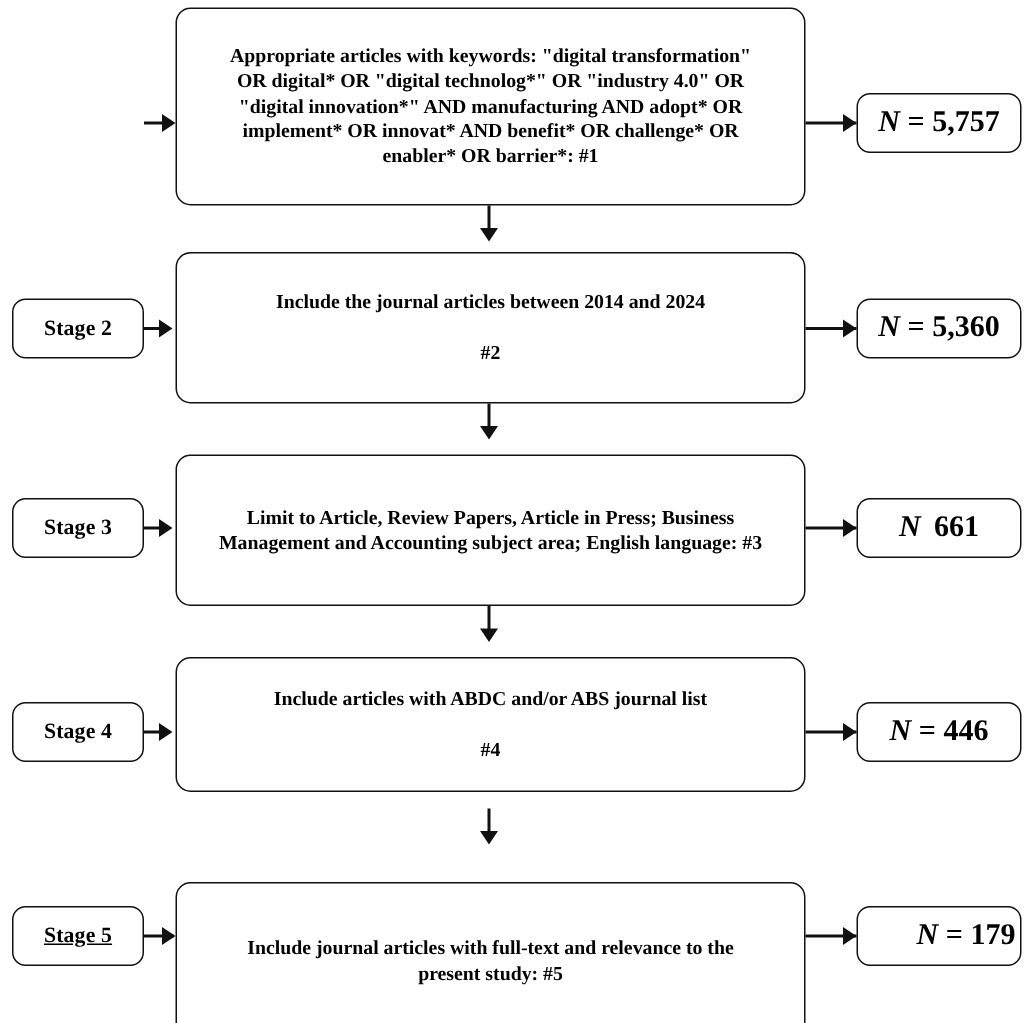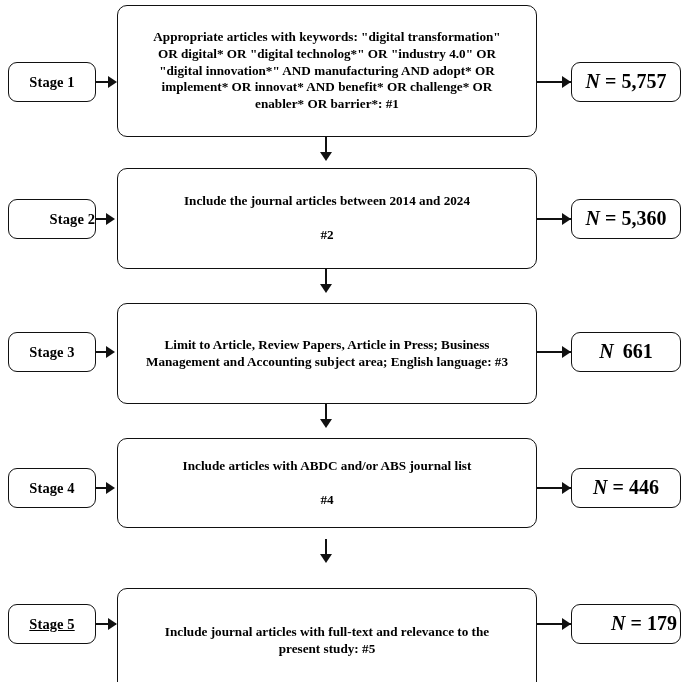--- a/index.html
+++ b/index.html
@@ -115,23 +115,20 @@
     white-space: nowrap;
   }
 </style>
 </head>
 <body>
 
 <div id="page">
 
   <h1 class="sr-only">Literature search and screening stages</h1>
 
-  <div class="rbox stage-chip" style="left:8px; top:62px;">
-    <span>Stage 1</span>
-  </div>
   <div class="h-line" style="left:96px; top:81px; width:16px;"></div>
   <div class="arrow-right" style="left:108px; top:76px;"></div>
 
   <div class="rbox step-box" style="top:5px; height:132px;">
     <span class="inner">
       <span>Appropriate articles with keywords: "digital transformation" OR digital* OR "digital technolog*" OR "industry 4.0" OR "digital innovation*" AND manufacturing AND adopt* OR implement* OR innovat* AND benefit* OR challenge* OR enabler* OR barrier*: #1</span>
     </span>
   </div>
 
   <div class="h-line" style="left:537px; top:81px; width:34px;"></div>
@@ -141,21 +138,21 @@
     <span>
       <span class="ital">N</span>
       <span>=</span>
       <span>5,757</span>
     </span>
   </div>
 
   <div class="v-line" style="left:325px; top:137px; height:21px;"></div>
   <div class="arrow-down" style="left:320px; top:152px;"></div>
 
-  <div class="rbox stage-chip" style="left:8px; top:199px;justify-content:flex-end;">
+  <div class="rbox stage-chip" style="left:8px; top:199px;">
     <span>Stage 2</span>
   </div>
   <div class="h-line" style="left:96px; top:218px; width:16px;"></div>
   <div class="arrow-right" style="left:106px; top:213px;"></div>
 
   <div class="rbox step-box" style="top:168px; height:101px;">
     <span class="inner">
       <span>Include the journal articles between 2014 and 2024</span>
       <span class="line2">#2</span>
     </span>

